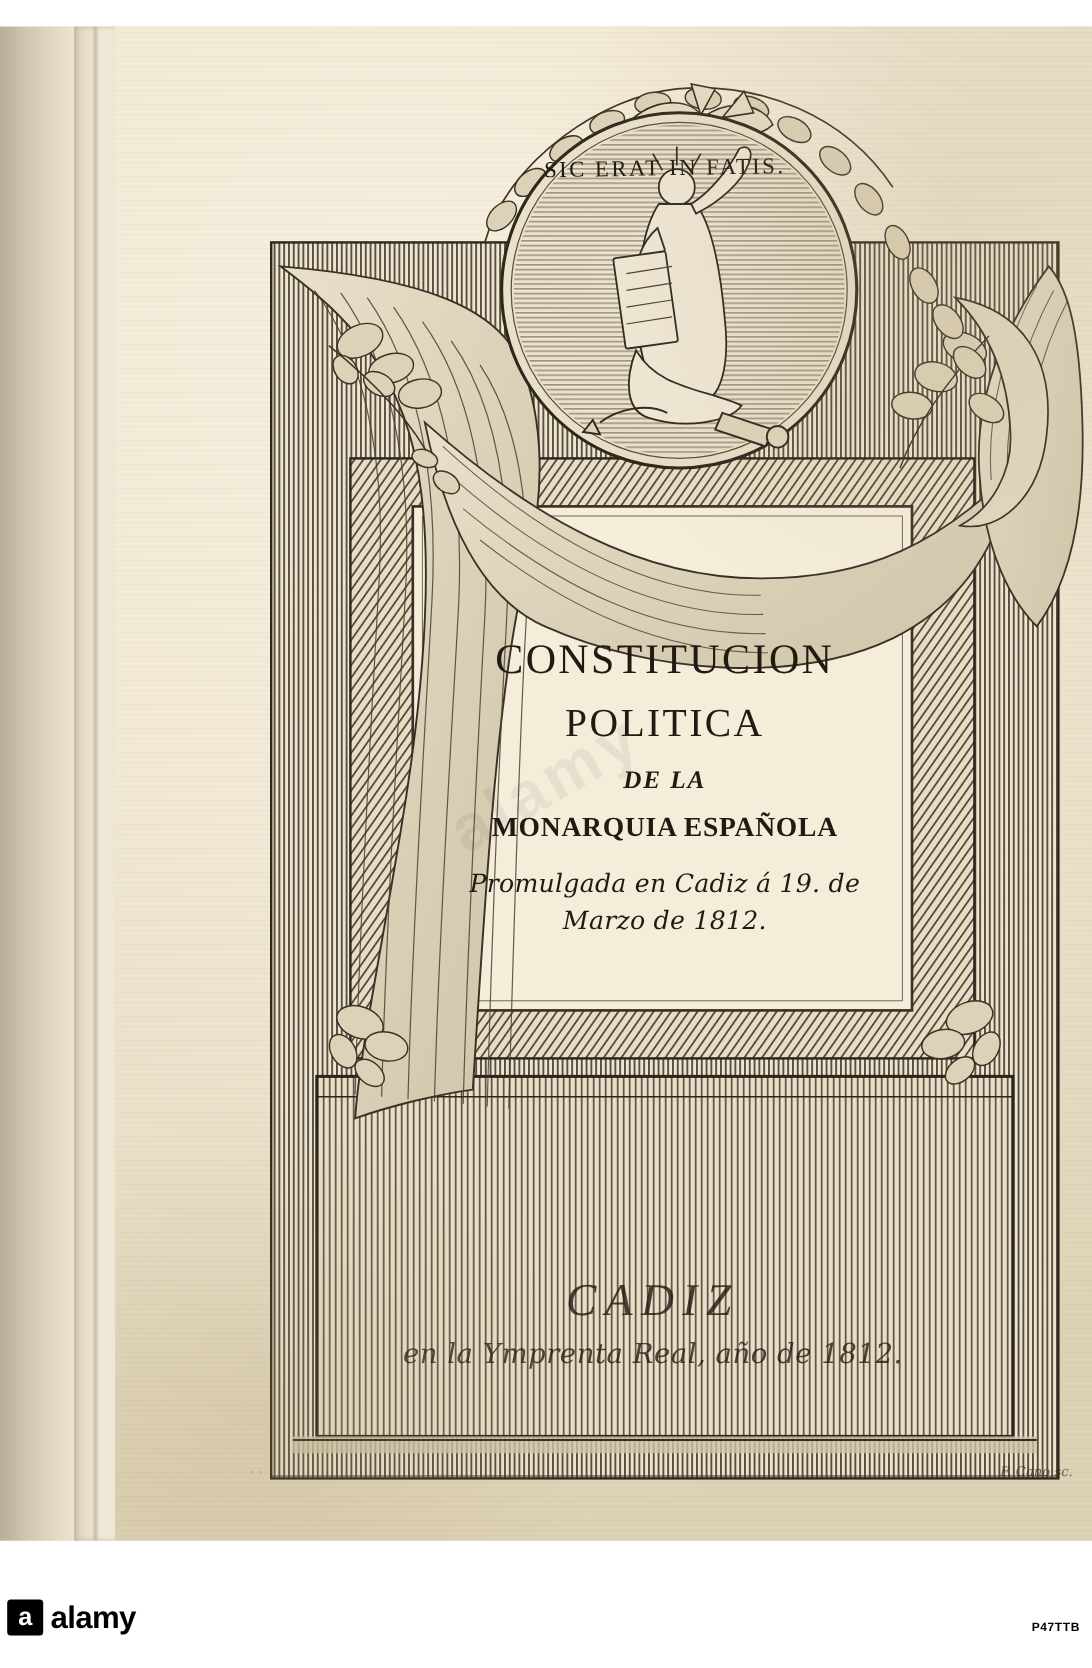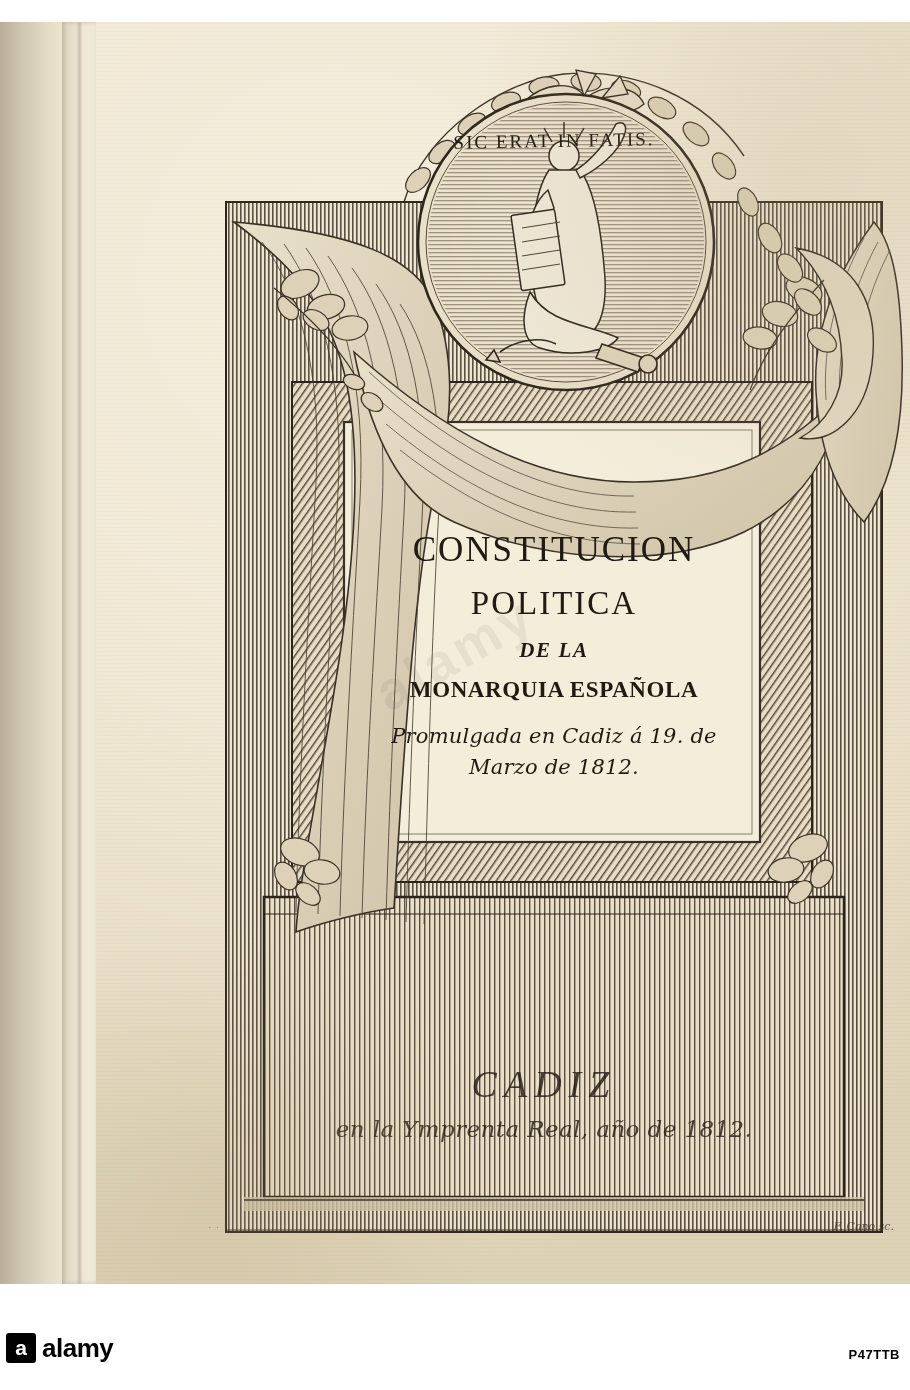--- a/index.html
+++ b/index.html
@@ -223,21 +223,21 @@
     font-size: 26px;
     font-weight: 700;
     color: #000;
     letter-spacing: -0.5px;
   }
   .wm-id {
     position: absolute;
     right: 10px;
     bottom: 28px;
     font-family: "Liberation Sans", sans-serif;
-    font-size: 13px;
+    font-size: 10px;
     font-weight: 700;
     color: #000;
     letter-spacing: .5px;
   }
 
   
   #wm-overlay {
     position:absolute; inset:0;
     pointer-events:none;
     display:flex; align-items:center; justify-content:center;

